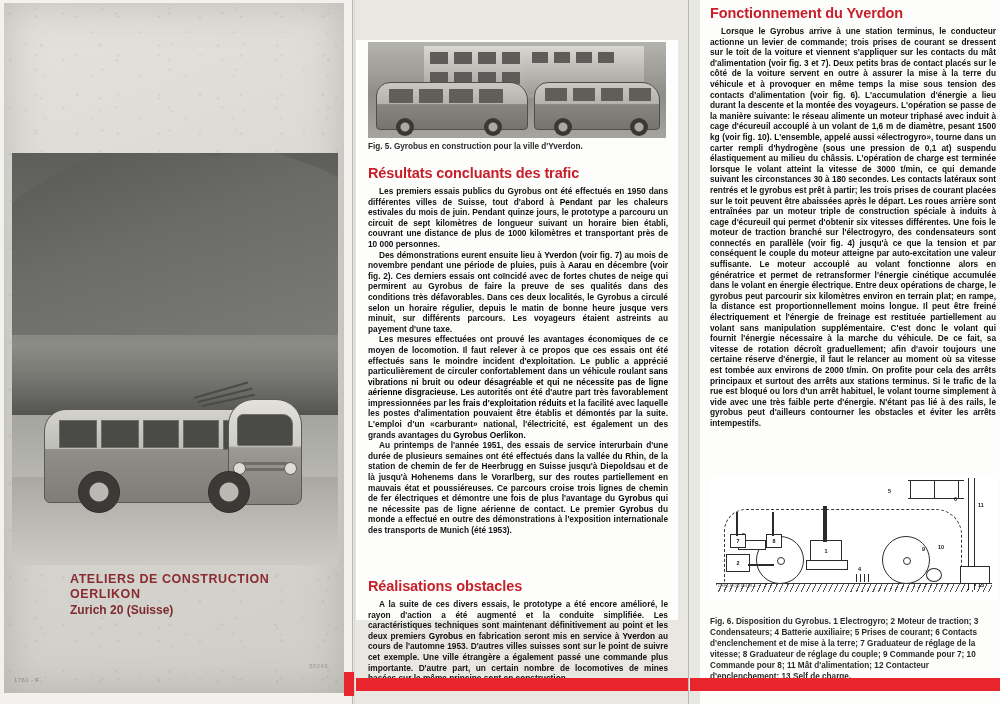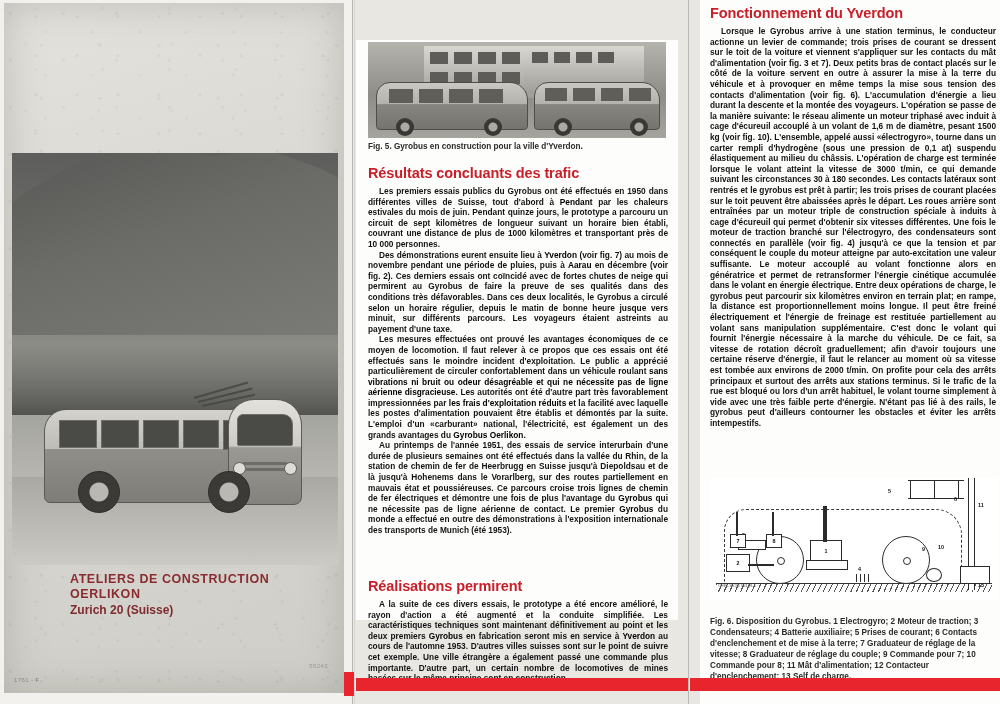--- a/index.html
+++ b/index.html
@@ -308,21 +308,21 @@
       <div class="sec-head">Résultats concluants des trafic</div>
       <div class="body-col">
         <p>Les premiers essais publics du Gyrobus ont été effectués en 1950 dans différentes villes de Suisse, tout d'abord à <b>Pendant</b> par les chaleurs estivales du mois de juin. Pendant quinze jours, le prototype a parcouru un circuit de sept kilomètres de longueur suivant un horaire bien établi, couvrant une distance de plus de 1000 kilomètres et transportant près de 10 000 personnes.</p>
         <p>Des démonstrations eurent ensuite lieu à <b>Yverdon</b> (voir fig. 7) au mois de novembre pendant une période de pluies, puis à <b>Aarau</b> en décembre (voir fig. 2). Ces derniers essais ont coïncidé avec de fortes chutes de neige qui permirent au Gyrobus de faire la preuve de ses qualités dans des conditions très défavorables. Dans ces deux localités, le Gyrobus a circulé selon un horaire régulier, depuis le matin de bonne heure jusque vers minuit, sur différents parcours. Les voyageurs étaient astreints au payement d'une taxe.</p>
         <p>Les mesures effectuées ont prouvé les avantages économiques de ce moyen de locomotion. Il faut relever à ce propos que ces essais ont été effectués sans le moindre incident d'exploitation. Le public a apprécié particulièrement de circuler confortablement dans un véhicule roulant <b>sans vibrations ni bruit ou odeur désagréable et qui ne nécessite pas de ligne aérienne disgracieuse.</b> Les autorités ont été d'autre part très favorablement impressionnées par <b>les frais d'exploitation réduits</b> et la facilité avec laquelle les postes d'alimentation pouvaient être établis et démontés par la suite. L'emploi d'un «carburant» national, l'électricité, est également un des grands avantages du <b>Gyrobus Oerlikon.</b></p>
         <p>Au printemps de l'année 1951, des essais de service interurbain d'une durée de plusieurs semaines ont été effectués dans la vallée du Rhin, de la station de chemin de fer de Heerbrugg en Suisse jusqu'à Diepoldsau et de là jusqu'à Hohenems dans le Vorarlberg, sur des routes partiellement en mauvais état et poussiéreuses. Ce parcours croise trois lignes de chemin de fer électriques et démontre une fois de plus l'avantage du <b>Gyrobus</b> qui ne nécessite pas de ligne aérienne de contact. Le premier <b>Gyrobus</b> du monde a effectué en outre des démonstrations à l'exposition internationale des transports de Munich (été 1953).</p>
       </div>
     </div>
 
     <div style="position:absolute;left:12px;top:537px;width:300px;">
-      <div class="sec-head">Réalisations permirent</div>
+      <div class="sec-head">Réalisations obstacles</div>
       <div class="body-col">
         <p>A la suite de ces divers essais, le prototype a été encore amélioré, le rayon d'action a été augmenté et la conduite simplifiée. Les caractéristiques techniques sont maintenant définitivement au point et les deux premiers <b>Gyrobus</b> en fabrication seront mis en service à <b>Yverdon</b> au cours de l'automne 1953. D'autres villes suisses sont sur le point de suivre cet exemple. Une ville étrangère a également passé une commande plus importante. D'autre part, un certain nombre de locomotives de mines basées sur le même principe sont en construction.</p>
       </div>
     </div>
   </div>
 
   <div class="col-right">
     <div style="position:absolute;left:10px;top:4px;width:286px;">
       <div class="sec-head">Fonctionnement du Yverdon</div>
       <div class="body-col">

